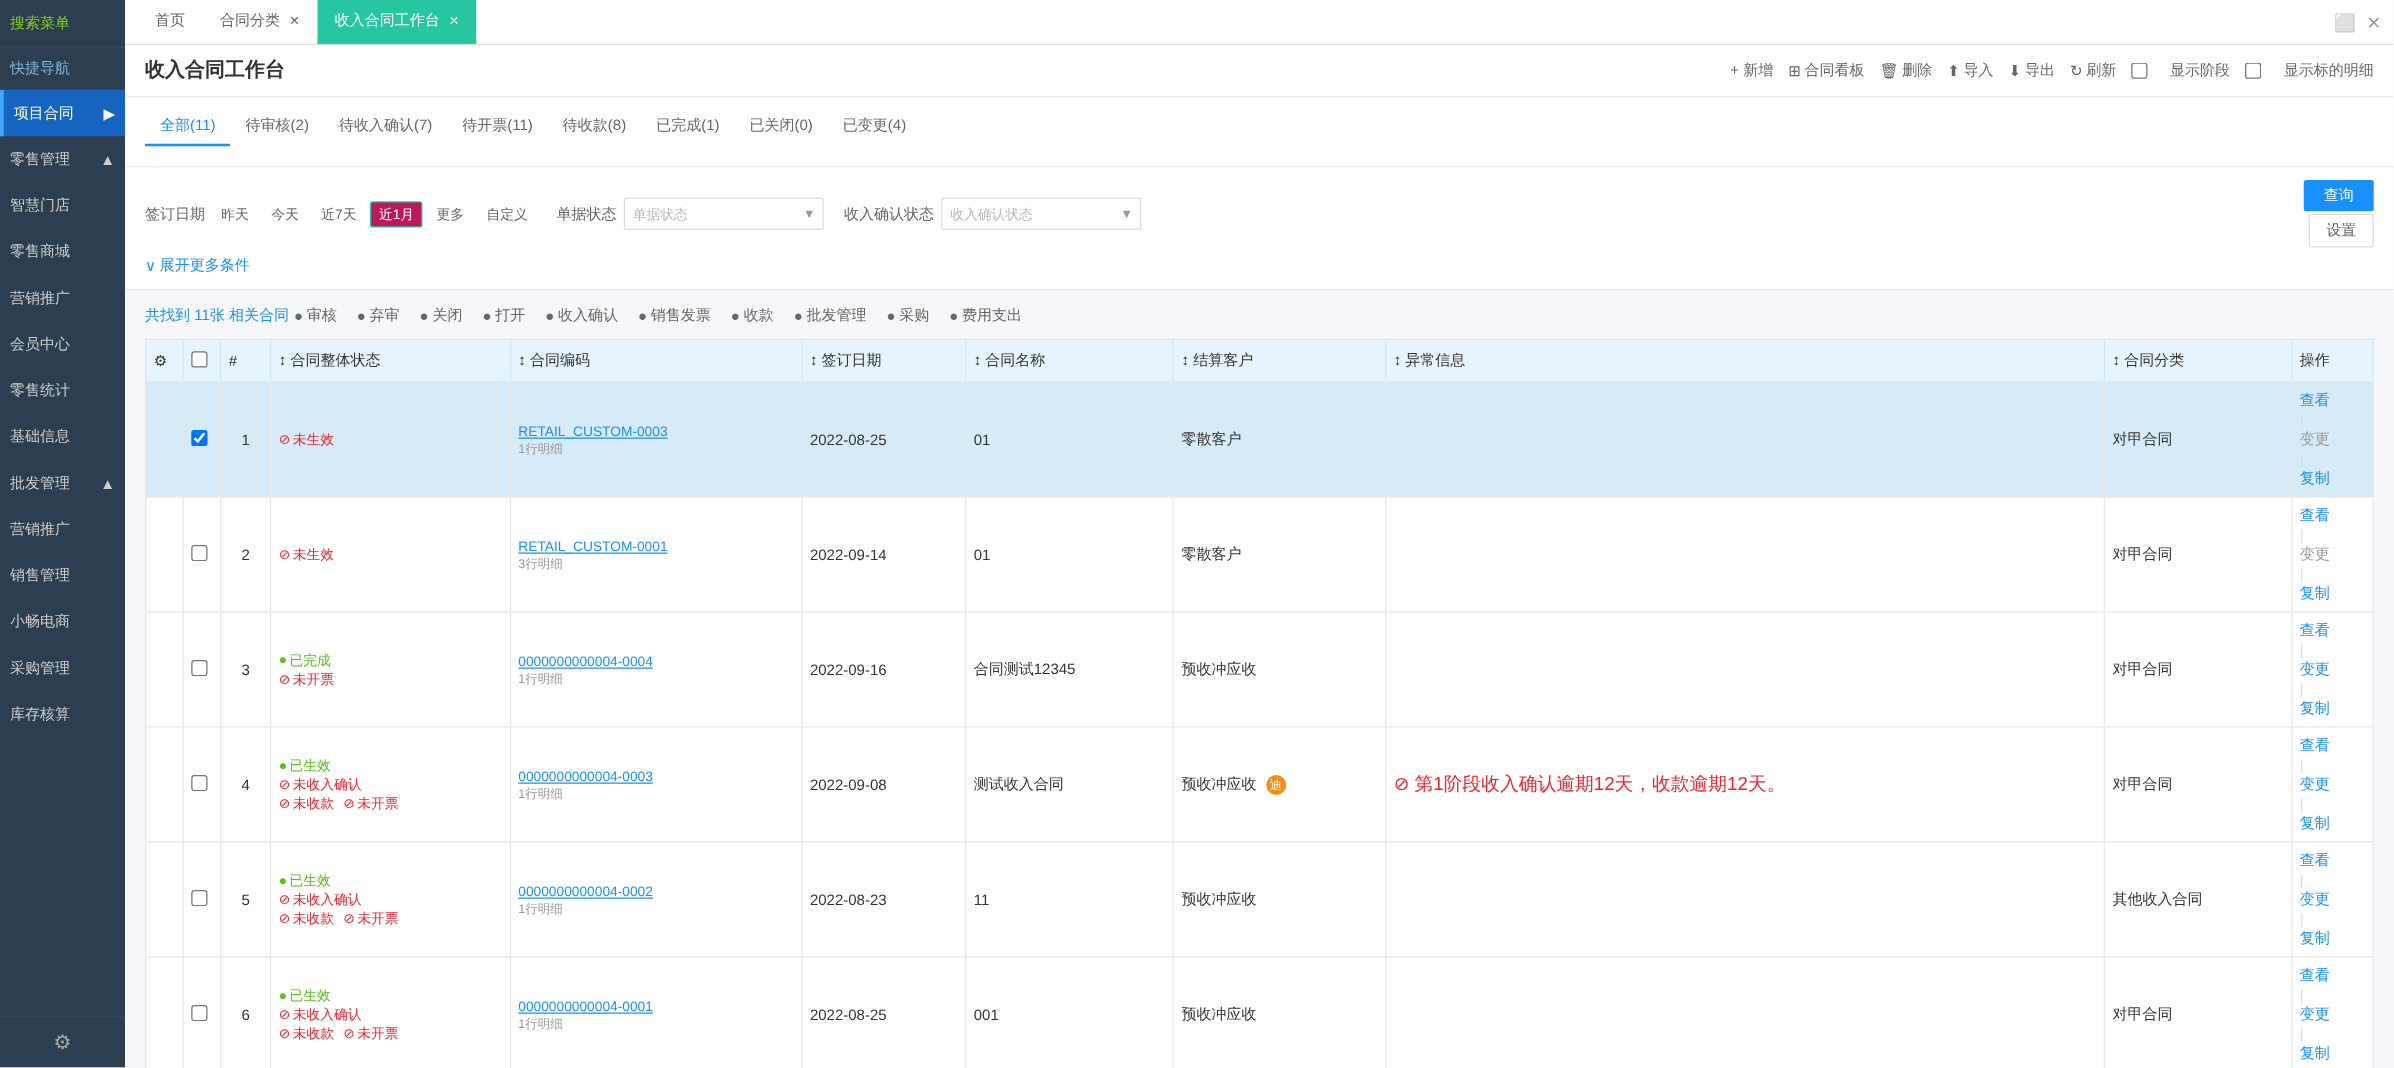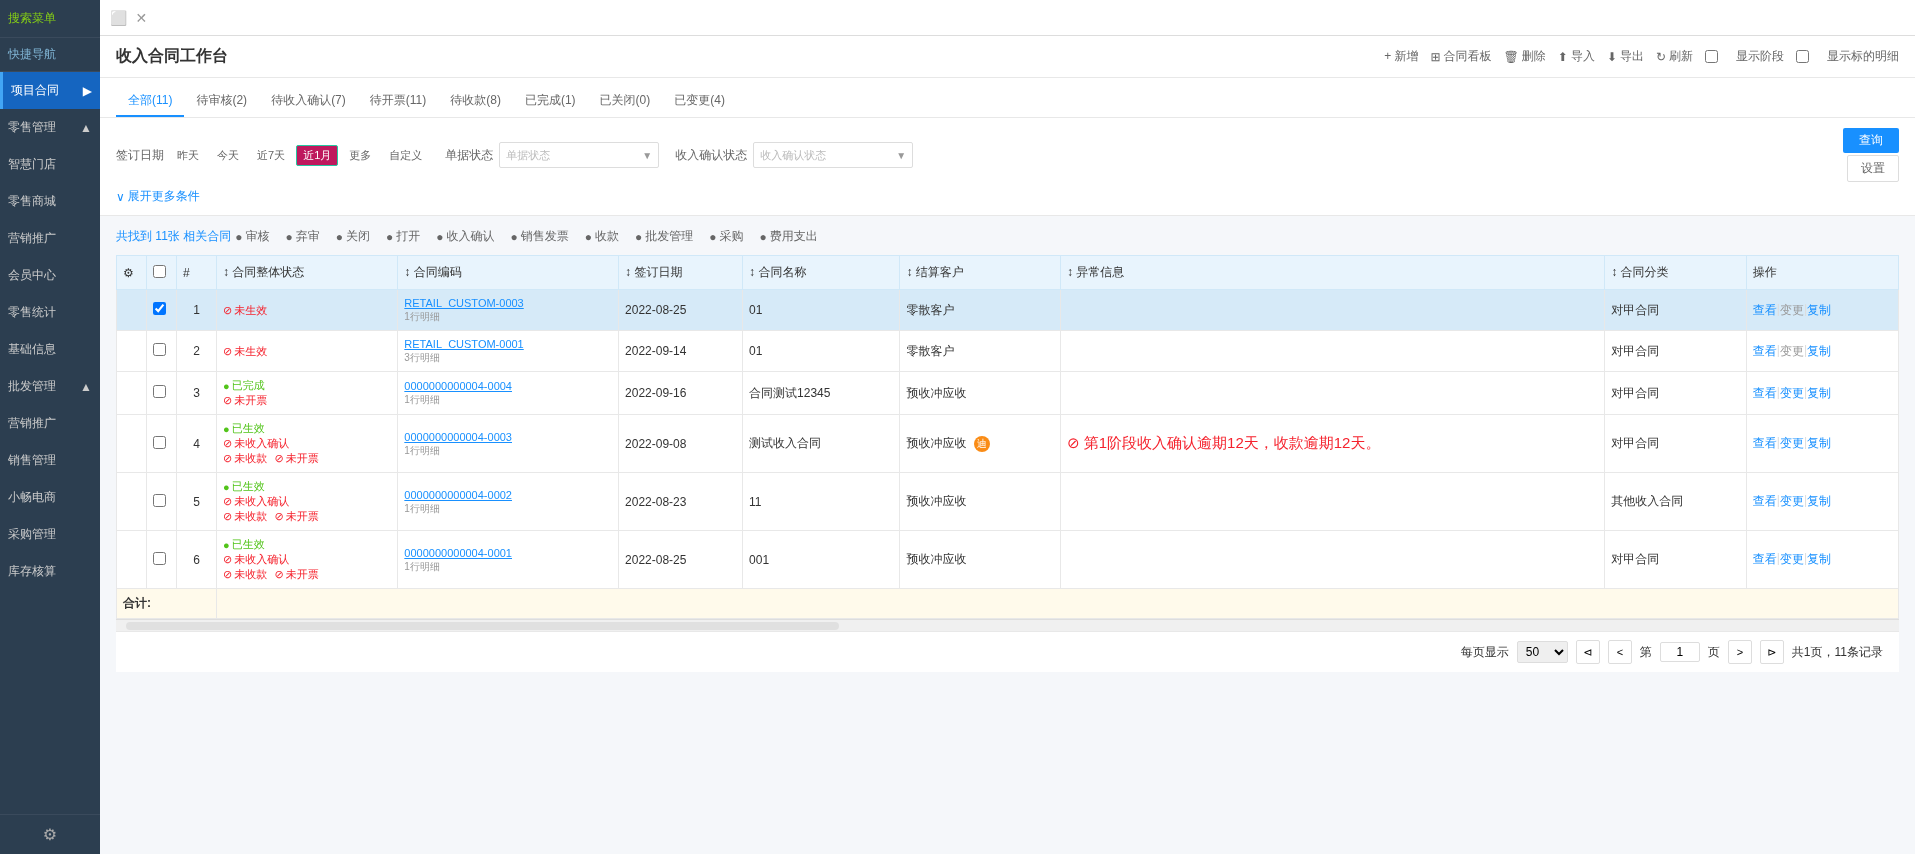--- a/index.html
+++ b/index.html
@@ -28,21 +28,21 @@
     .page-content { flex: 1; overflow-y: auto; padding: 0; background: #f5f7fa; }
 
     
     .page-header { background: #fff; padding: 10px 16px; display: flex; align-items: center; justify-content: space-between; border-bottom: 1px solid #e8e8e8; }
     .page-title { font-size: 16px; font-weight: bold; color: #333; }
     .header-actions { display: flex; gap: 12px; align-items: center; font-size: 12px; }
     .header-btn { display: flex; align-items: center; gap: 3px; color: #666; cursor: pointer; }
     .checkbox-label { display: flex; align-items: center; gap: 18px; color: #666; font-size: 12px; }
 
     
-    .filter-tabs { background: #fff; padding: 8px 16px 0; border-bottom: 1px solid #e8e8e8; display: flex; gap: 0; }
+    .filter-tabs { background: #fff; padding: 8px 16px 16px; border-bottom: 1px solid #e8e8e8; display: flex; gap: 0; }
     .filter-tab { padding: 6px 12px; font-size: 12px; cursor: pointer; color: #666; border-bottom: 2px solid transparent; }
     .filter-tab.active { color: #1890ff; border-bottom: 2px solid #1890ff; }
 
     
     .filter-bar { background: #fff; padding: 10px 16px; border-bottom: 1px solid #e8e8e8; }
     .filter-row { display: flex; align-items: center; gap: 16px; flex-wrap: wrap; }
     .filter-group { display: flex; align-items: center; gap: 6px; }
     .filter-label { font-size: 12px; color: #666; white-space: nowrap; }
     .filter-date-btns { display: flex; gap: 4px; }
     .date-btn { padding: 2px 6px; font-size: 11px; cursor: pointer; color: #666; border: 1px solid transparent; border-radius: 2px; }
@@ -67,21 +67,21 @@
     .data-table thead th { background: #e8f4fd; border: 1px solid #d0e8f8; padding: 8px 6px; font-weight: normal; color: #333; text-align: left; white-space: nowrap; }
     .data-table tbody td { border: 1px solid #e8e8e8; padding: 6px; color: #333; vertical-align: middle; }
     .data-table tbody tr.selected { background: #d6eaf8; }
     .data-table tbody tr.footer-row td { background: #fffaeb; font-weight: bold; }
 
     .status-badge { display: inline-flex; align-items: center; gap: 2px; font-size: 11px; }
     .status-red { color: #f5222d; }
     .status-green { color: #52c41a; }
     .link-text { color: #1890ff; text-decoration: underline; cursor: pointer; font-size: 11px; }
     .sub-text { font-size: 10px; color: #999; }
-    .row-action { display: flex; gap: 0; }
+    .row-action { display: flex; gap: 0; flex-direction: column; }
     .row-action a { color: #1890ff; cursor: pointer; font-size: 12px; }
     .row-action span { color: #ddd; }
 
     .warning-text { color: #f5222d; font-size: 15px; }
 
     
     .pagination { background: #fff; padding: 8px 16px; border-top: 1px solid #e8e8e8; display: flex; align-items: center; justify-content: flex-end; gap: 8px; font-size: 12px; }
     .page-size-select { border: 1px solid #ddd; border-radius: 2px; padding: 2px 4px; font-size: 12px; }
     .page-btn { width: 24px; height: 24px; border: 1px solid #ddd; border-radius: 2px; cursor: pointer; background: #fff; display: flex; align-items: center; justify-content: center; font-size: 11px; }
     .page-input { width: 40px; border: 1px solid #ddd; border-radius: 2px; padding: 2px 4px; text-align: center; font-size: 12px; }
@@ -145,20 +145,33 @@
     <span>库存核算</span>
   </div>
   <div class="sidebar-bottom">
     <div class="sidebar-gear">⚙</div>
   </div>
 </div>
 
 <div class="main">
 
   <div class="tab-bar">
+    <div class="tabs">
+      <div class="tab">
+        <span>首页</span>
+      </div>
+      <div class="tab">
+        <span>合同分类</span>
+        <span class="tab-close">✕</span>
+      </div>
+      <div class="tab active">
+        <span>收入合同工作台</span>
+        <span class="tab-close">✕</span>
+      </div>
+    </div>
     <div style="display:flex;align-items:center;gap:8px;">
       <span style="cursor:pointer;color:#999;font-size:14px;">⬜</span>
       <span style="cursor:pointer;color:#999;font-size:14px;">✕</span>
     </div>
   </div>
 
   <div class="page-content">
 
     <div class="page-header">
       <div class="page-title">收入合同工作台</div>

